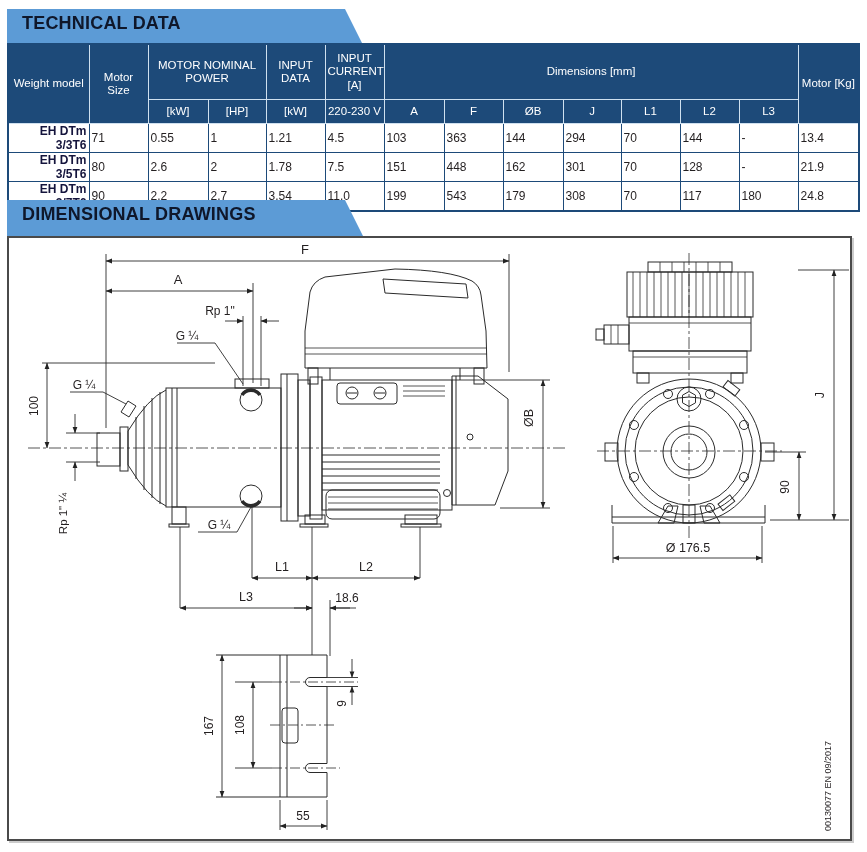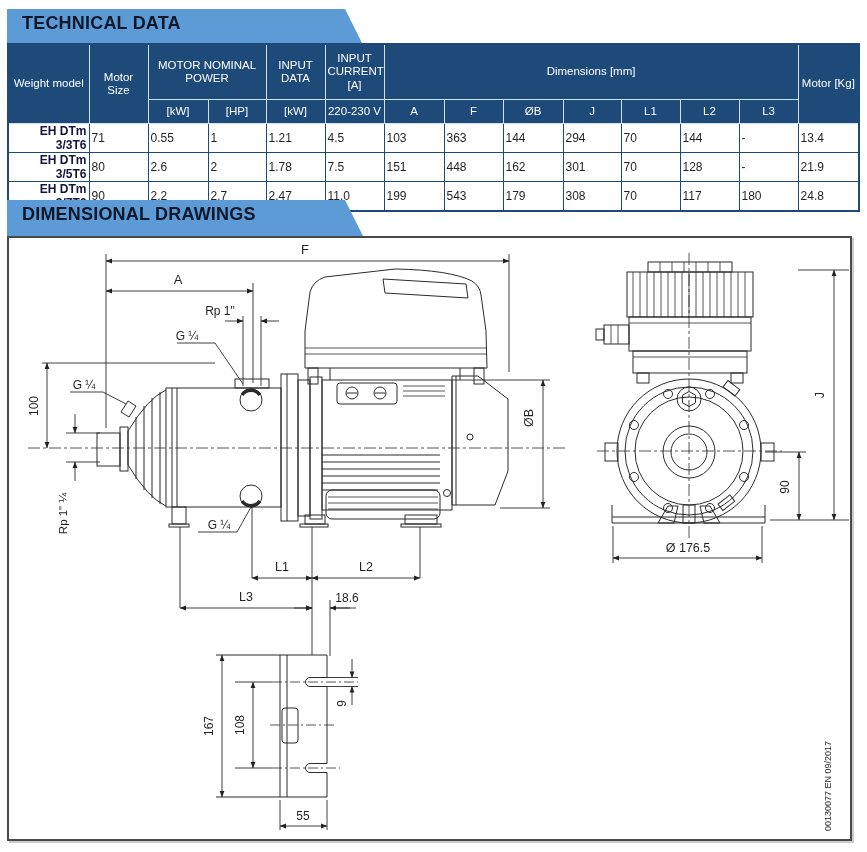--- a/index.html
+++ b/index.html
@@ -97,21 +97,21 @@
     <td>70</td>
     <td>128</td>
     <td>-</td>
     <td>21.9</td>
   </tr>
   <tr>
     <td class="model">EH DTm 3/7T6</td>
     <td>90</td>
     <td>2.2</td>
     <td>2.7</td>
-    <td>2.47</td>
+    <td>3.54</td>
     <td>11.0</td>
     <td>199</td>
     <td>543</td>
     <td>179</td>
     <td>308</td>
     <td>70</td>
     <td>117</td>
     <td>180</td>
     <td>24.8</td>
   </tr>

